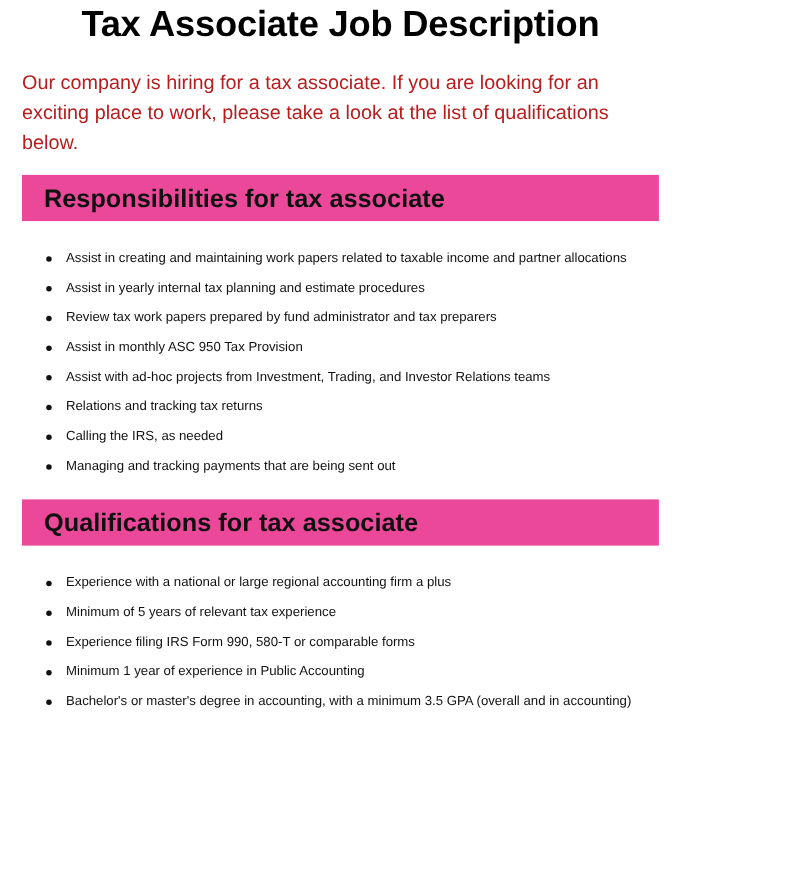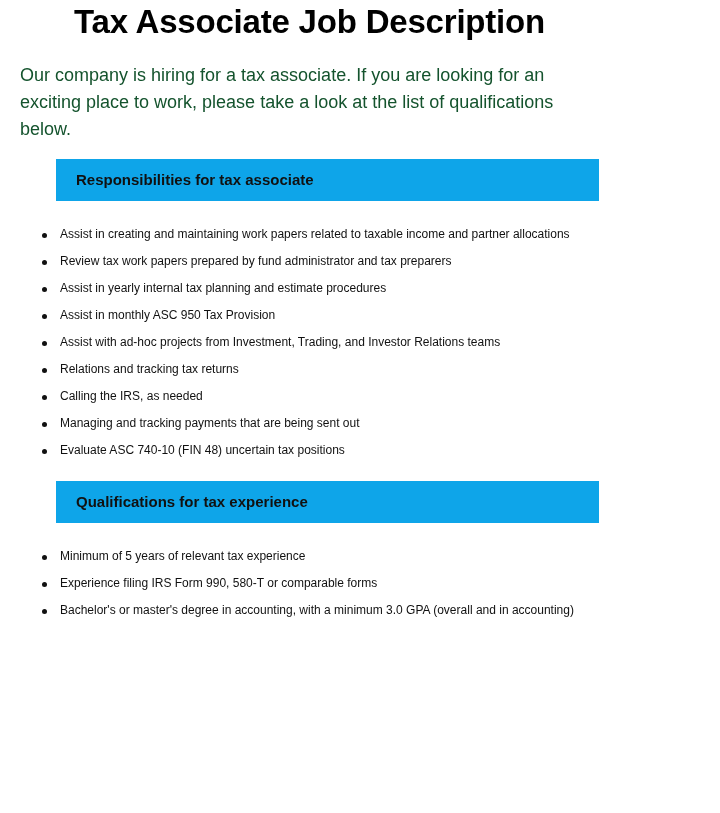--- a/index.html
+++ b/index.html
@@ -19,33 +19,32 @@
       text-align: center;
       font-size: 33px;
       font-weight: bold;
       color: #000000;
       letter-spacing: -0.2px;
     }
     .intro {
       margin: 16px 0 0 0;
       font-size: 18px;
       line-height: 27px;
-      color: #14532d;
+      color: #b91c1c;
     }
     .section-header {
       margin-top: 16px;
-      background: #0ea5e9;
+      background: #ec4899;
       height: 42px;
       line-height: 42px;
       padding-left: 20px;
-      font-size: 15px;
+      font-size: 23px;
       font-weight: bold;
       color: #111111;
       box-sizing: border-box;
-      margin-left: 36px;
     }
     ul {
       margin: 20px 0 0 0;
       padding: 0 0 0 40px;
       list-style: none;
     }
     li {
       position: relative;
       font-size: 12px;
       line-height: 27px;
@@ -66,29 +65,30 @@
 </head>
 <body>
 
 <div class="page">
   <h1>Tax Associate Job Description</h1>
   <p class="intro">Our company is hiring for a tax associate. If you are looking for an exciting place to work, please take a look at the list of qualifications below.</p>
 
   <div class="section-header">Responsibilities for tax associate</div>
   <ul>
     <li>Assist in creating and maintaining work papers related to taxable income and partner allocations</li>
+    <li>Assist in yearly internal tax planning and estimate procedures</li>
     <li>Review tax work papers prepared by fund administrator and tax preparers</li>
-    <li>Assist in yearly internal tax planning and estimate procedures</li>
     <li>Assist in monthly ASC 950 Tax Provision</li>
     <li>Assist with ad-hoc projects from Investment, Trading, and Investor Relations teams</li>
     <li>Relations and tracking tax returns</li>
     <li>Calling the IRS, as needed</li>
     <li>Managing and tracking payments that are being sent out</li>
-    <li>Evaluate ASC 740-10 (FIN 48) uncertain tax positions</li>
   </ul>
 
-  <div class="section-header qual-header">Qualifications for tax experience</div>
+  <div class="section-header qual-header">Qualifications for tax associate</div>
   <ul>
+    <li>Experience with a national or large regional accounting firm a plus</li>
     <li>Minimum of 5 years of relevant tax experience</li>
     <li>Experience filing IRS Form 990, 580-T or comparable forms</li>
-    <li>Bachelor's or master's degree in accounting, with a minimum 3.0 GPA (overall and in accounting)</li>
+    <li>Minimum 1 year of experience in Public Accounting</li>
+    <li>Bachelor's or master's degree in accounting, with a minimum 3.5 GPA (overall and in accounting)</li>
   </ul>
 </div>
 
 </body></html>

